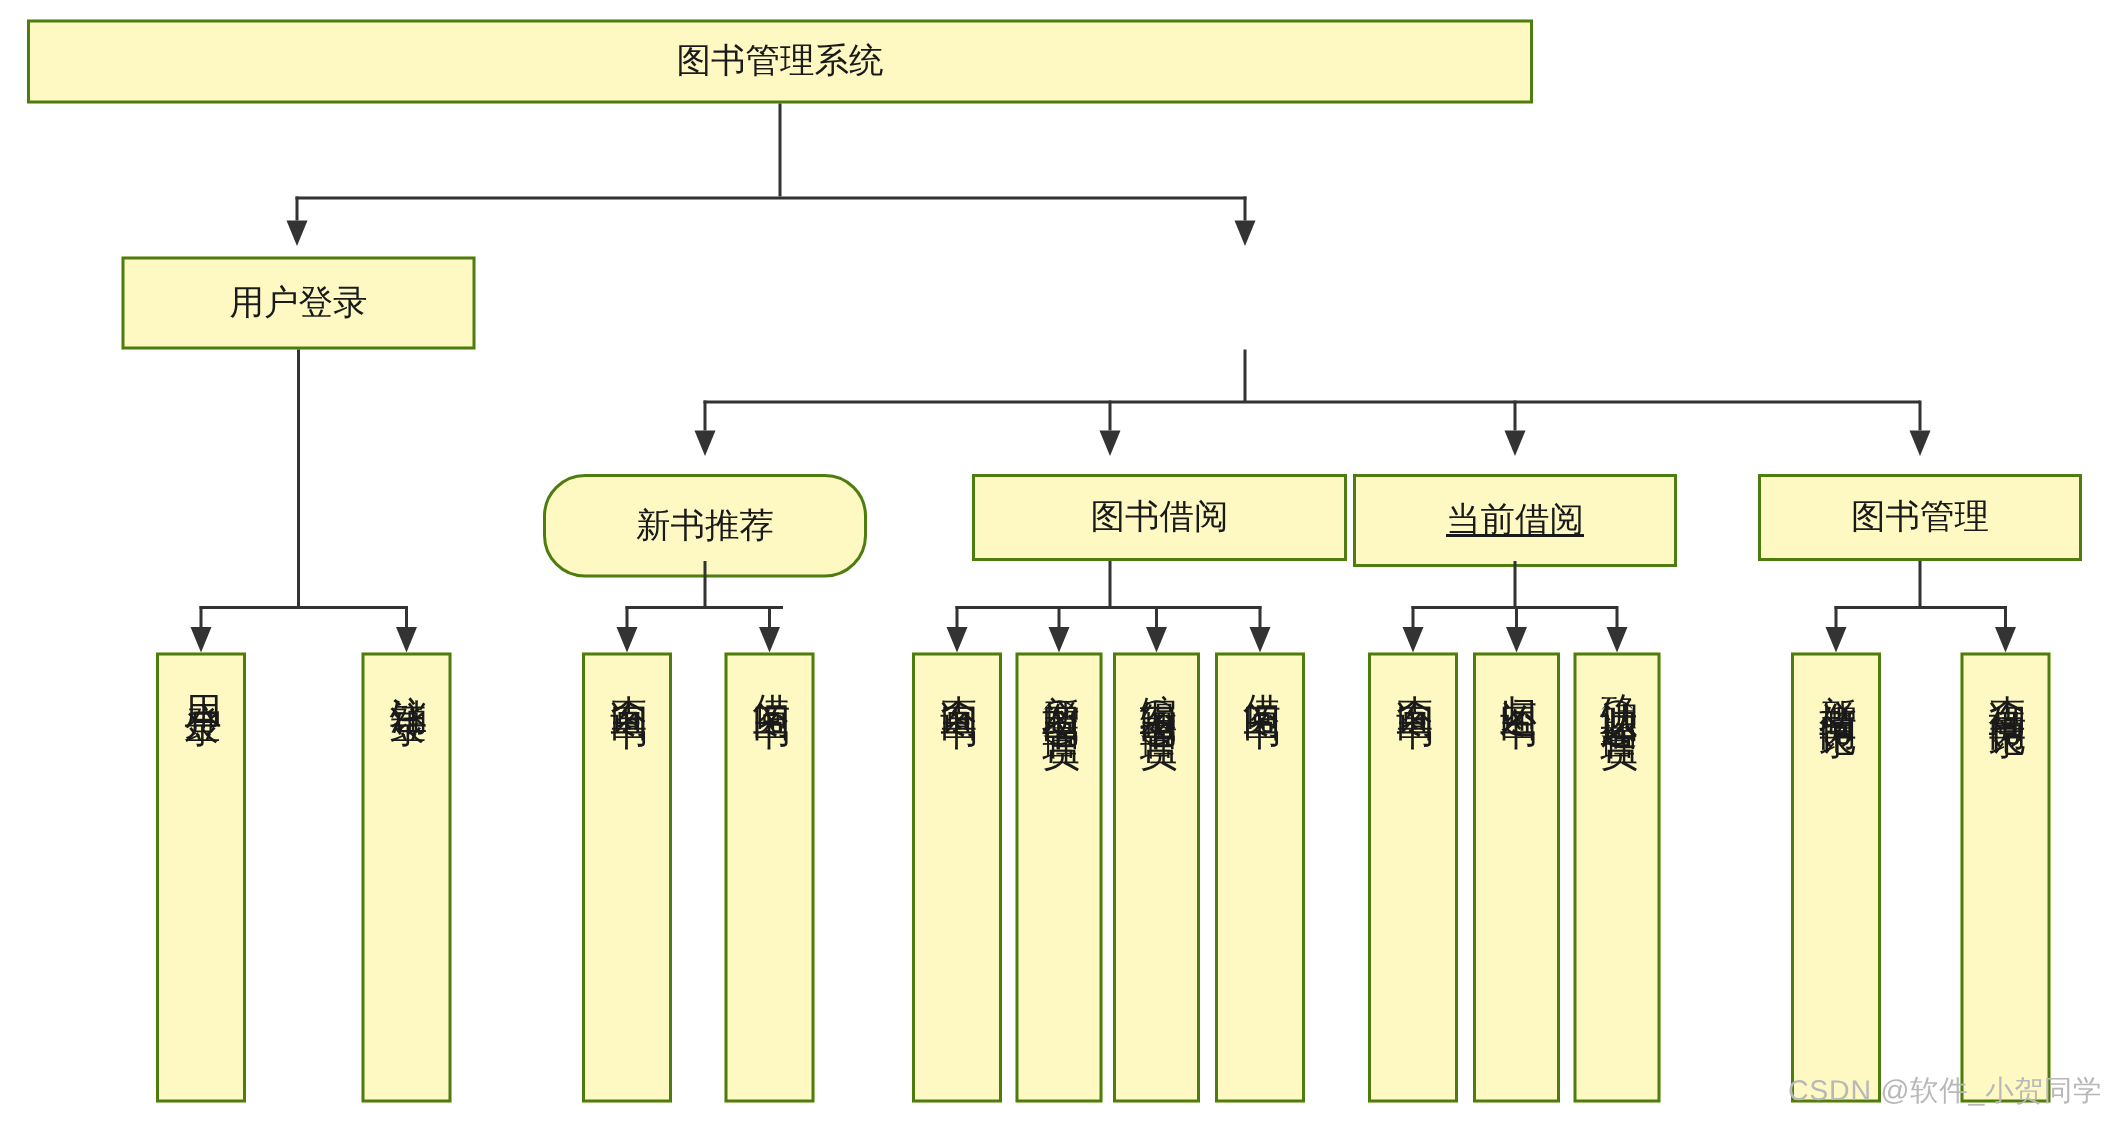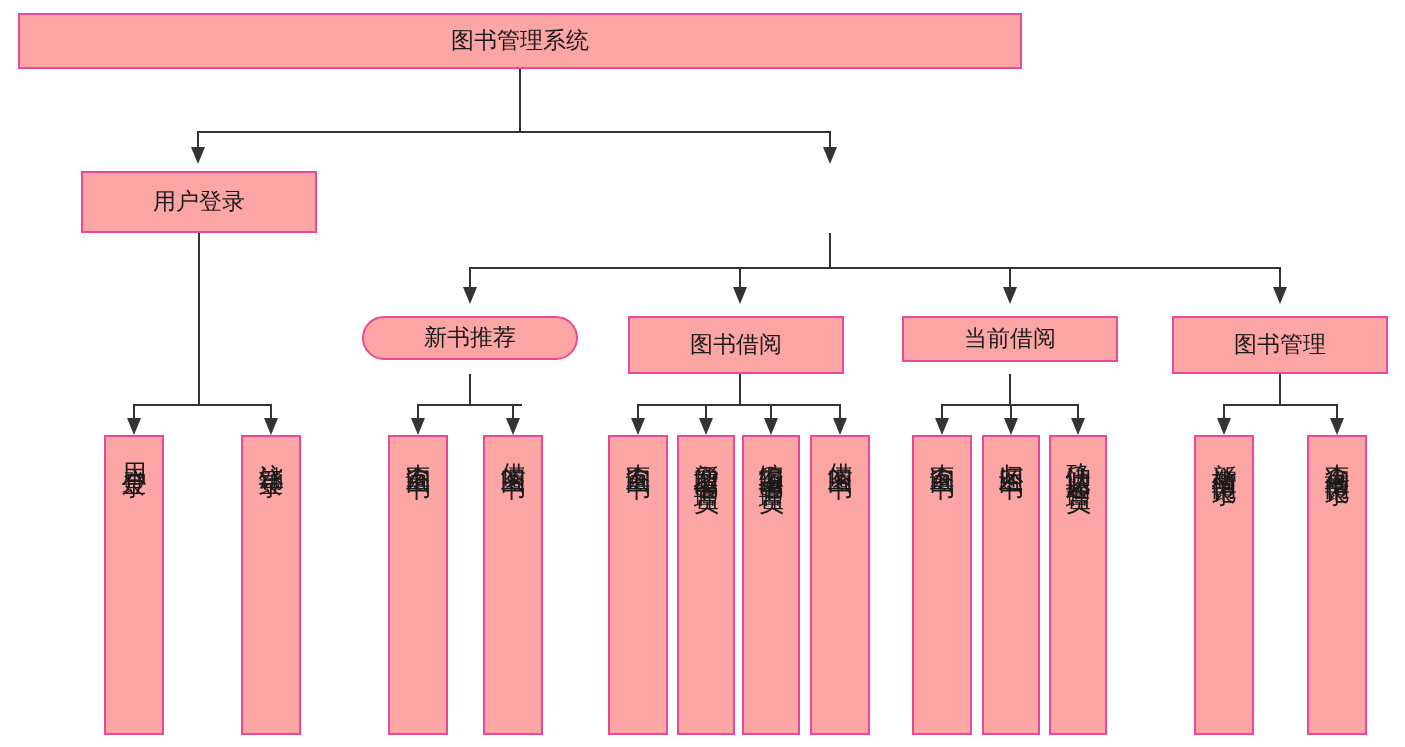--- a/index.html
+++ b/index.html
@@ -11,22 +11,22 @@
     position: relative;
     width: 1405px;
     height: 747px;
     background: #ffffff;
     overflow: hidden;
     font-family: "Liberation Sans", "DejaVu Sans", sans-serif;
   }
   .node {
     position: absolute;
     box-sizing: border-box;
-    border: 2px solid #ec4899;
-    background: #fca5a5;
+    border: 2px solid #4d7c0f;
+    background: #fef9c3;
     display: flex;
     align-items: center;
     justify-content: center;
     color: #1a1a1a;
   }
   .node .label {
     color: #1a1a1a;
     line-height: 1.18;
     text-align: center;
     white-space: nowrap;
@@ -100,27 +100,27 @@
   <div class="conn h" style="left:469px; top:267px; width:811px;"></div>
   <div class="conn v" style="left:469px; top:267px; height:20px;"></div>
   <div class="conn v" style="left:739px; top:267px; height:20px;"></div>
   <div class="conn v" style="left:1009px; top:267px; height:20px;"></div>
   <div class="conn v" style="left:1279px; top:267px; height:20px;"></div>
   <div class="arrow" style="left:463px; top:287px;"></div>
   <div class="arrow" style="left:733px; top:287px;"></div>
   <div class="arrow" style="left:1003px; top:287px;"></div>
   <div class="arrow" style="left:1273px; top:287px;"></div>
 
-  <div class="node horizontal" style="left:362px; top:316px; width:216px; height:44px;border-radius:28px;">
+  <div class="node horizontal" style="left:362px; top:316px; width:216px; height:69px;border-radius:28px;">
     <span class="label">新书推荐</span>
   </div>
-  <div class="node horizontal" style="left:628px; top:316px; width:216px; height:58px;">
+  <div class="node horizontal" style="left:648px; top:316px; width:250px; height:58px;">
     <span class="label">图书借阅</span>
   </div>
-  <div class="node horizontal" style="left:902px; top:316px; width:216px; height:46px;">
+  <div class="node horizontal" style="left:902px; top:316px; width:216px; height:62px;text-decoration:underline;">
     <span class="label">当前借阅</span>
   </div>
   <div class="node horizontal" style="left:1172px; top:316px; width:216px; height:58px;">
     <span class="label">图书管理</span>
   </div>
 
   <div class="conn v" style="left:469px; top:374px; height:31px;"></div>
   <div class="conn h" style="left:417px; top:404px; width:105px;"></div>
   <div class="conn v" style="left:417px; top:404px; height:14px;"></div>
   <div class="conn v" style="left:512px; top:404px; height:14px;"></div>
@@ -191,14 +191,15 @@
     <span class="label">确认归还（管理员）</span>
   </div>
 
   <div class="node vertical" style="left:1194px; top:435px; width:60px; height:300px;">
     <span class="label">新增借阅记录</span>
   </div>
   <div class="node vertical" style="left:1307px; top:435px; width:60px; height:300px;">
     <span class="label">查询借阅记录</span>
   </div>
 
+  <div id="watermark" style="left:1192px; top:714px;">CSDN @软件_小贺同学</div>
 
 </div>
 
 </body></html>

